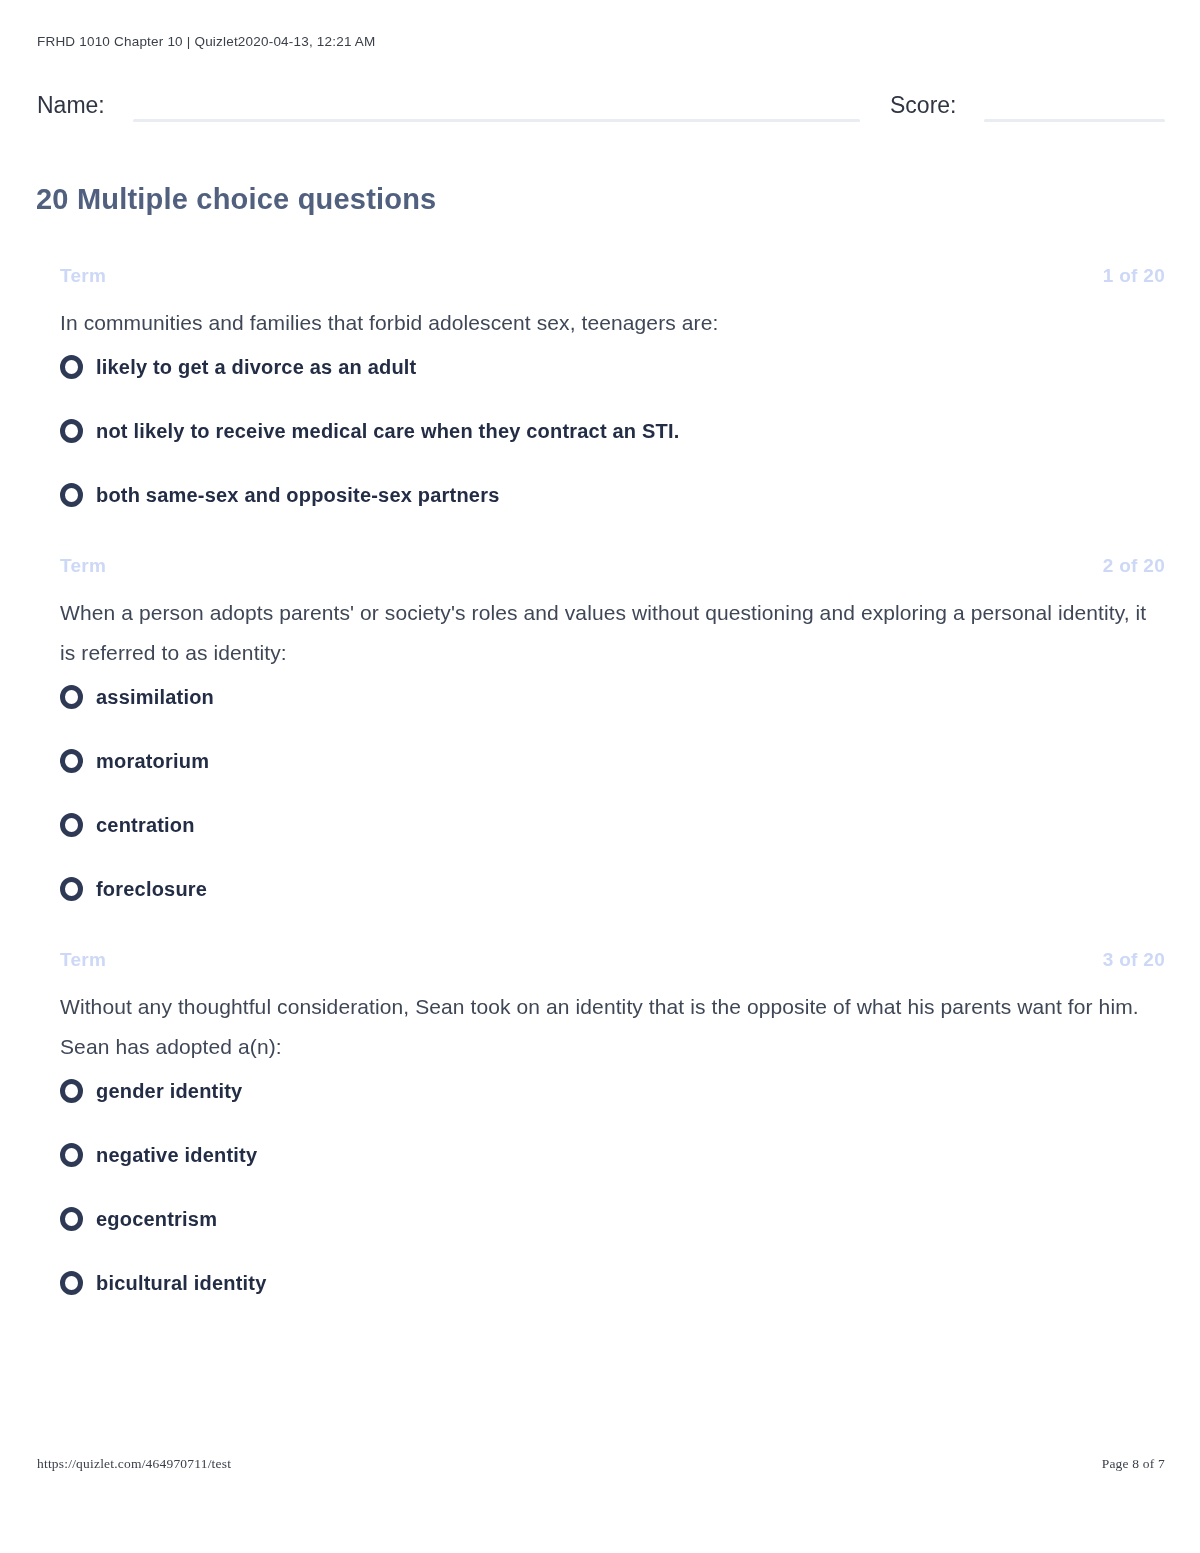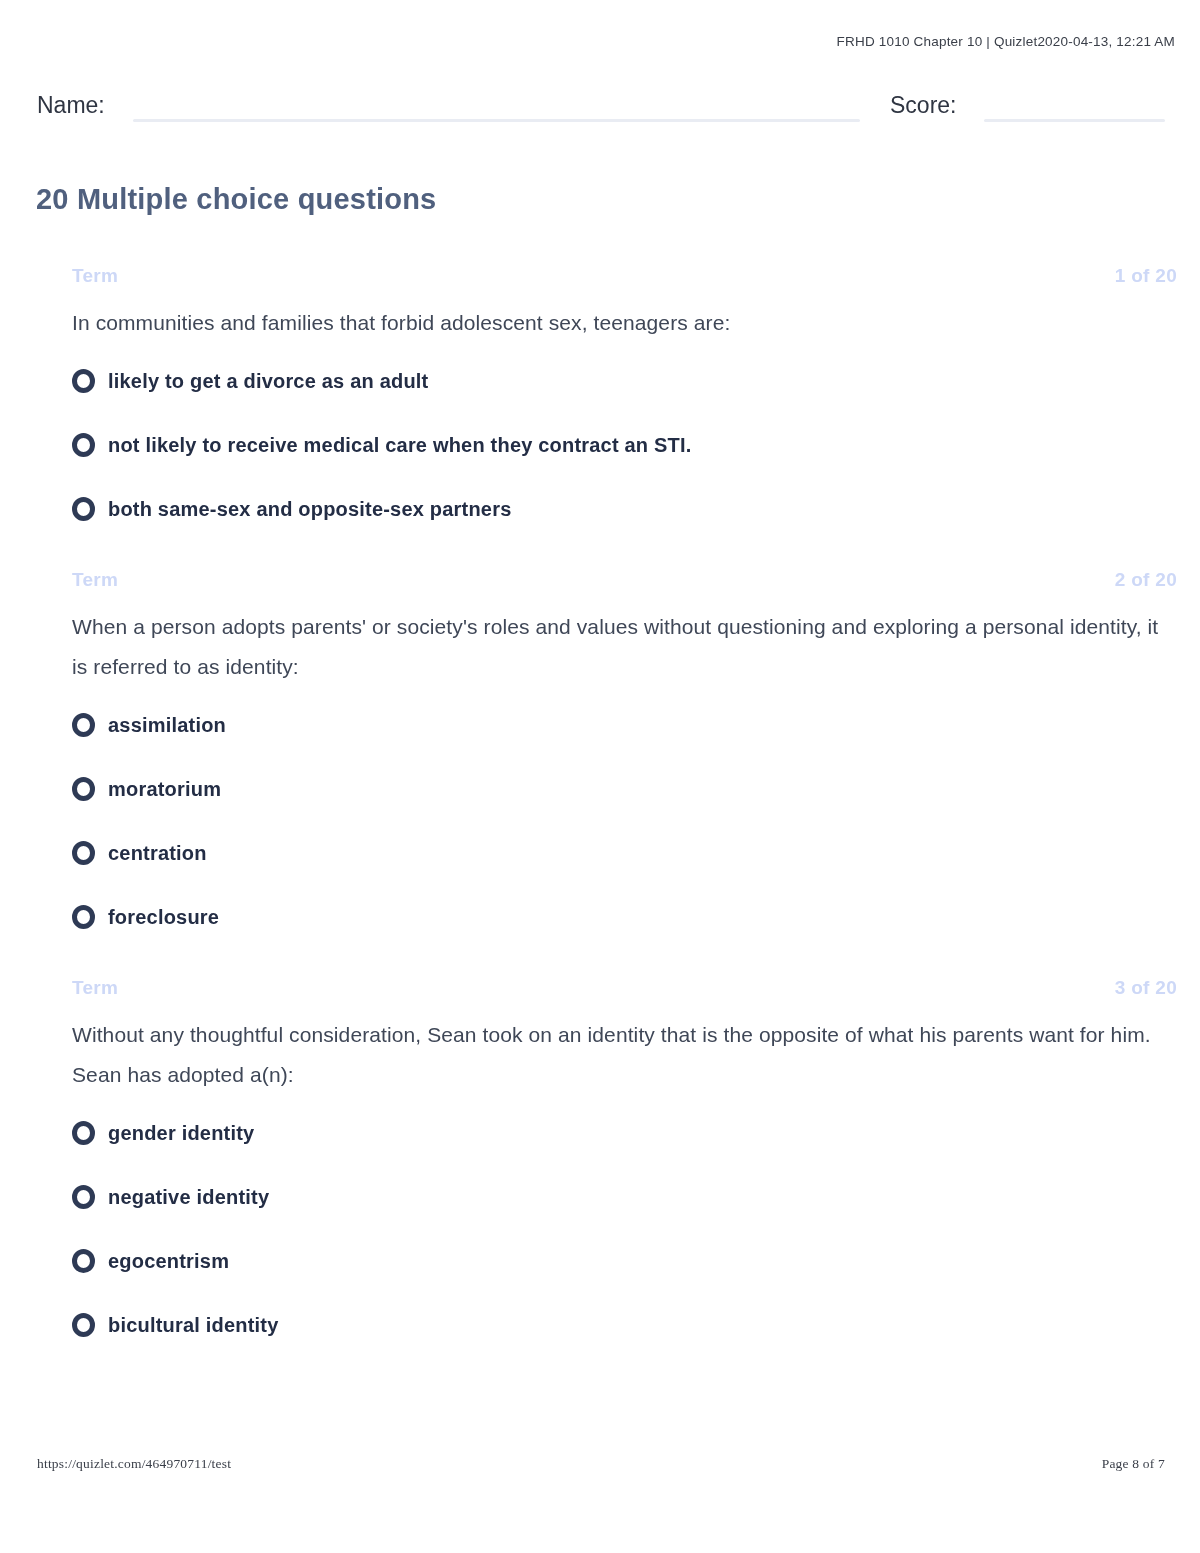--- a/index.html
+++ b/index.html
@@ -2,42 +2,42 @@
 <html><head>
 <meta charset="utf-8">
 <style>
   * { margin:0; padding:0; box-sizing:border-box; }
   html,body { width:1200px; height:1553px; background:#ffffff; overflow:hidden;
               font-family:"Liberation Sans", sans-serif; }
   .page { position:relative; width:1200px; height:1553px; background:#fff; }
 
   
   .topbar { position:absolute; top:34px; left:37px; right:25px;
-            display:flex; justify-content:flex-end;
+            display:flex; justify-content:flex-start;
             font-size:13.5px; color:#3a3f49; letter-spacing:0.2px; }
 
   
   .field-label { position:absolute; top:92px; font-size:23px; color:#2f3542; }
   .name-label  { left:37px;text-align:right; }
   .score-label { left:890px; }
   .write-line  { position:absolute; top:119px; height:3px; background:#e9ecf3; border-radius:2px; }
   .name-line   { left:133px; width:727px; }
   .score-line  { left:984px; width:181px; }
 
   
   .page-title { position:absolute; top:183px; left:36px;
                 font-size:29px; font-weight:700; color:#50607e; letter-spacing:0.2px; }
 
   
-  .questions { position:absolute; top:265px; left:72px; width:1105px; }
+  .questions { position:absolute; top:265px; left:60px; width:1105px; }
   .question  { margin-bottom:48px; }
   .q-header  { height:20px; display:flex; justify-content:space-between; align-items:flex-start;
                font-size:19px; font-weight:700; color:#cdd8f7; margin-bottom:18px; letter-spacing:0.3px; }
   .q-text    { font-size:21px; line-height:40px; color:#3f4757; letter-spacing:0.1px; }
-  .options   { margin-top:26px; }
+  .options   { margin-top:12px; }
   .option    { height:24px; display:flex; align-items:center; }
   .option + .option { margin-top:40px; }
   .radio     { width:23px; height:24px; border:5px solid #2e3a55; border-radius:50%;
                flex:0 0 auto; margin-right:13px; }
   .option-label { font-size:20px; font-weight:700; color:#232d45; letter-spacing:0.2px; }
 
   
   .footbar { position:absolute; top:1456px; left:37px; right:35px;
              display:flex; justify-content:space-between;
              font-size:13.5px; color:#3a3f49; letter-spacing:0.2px;font-family:Liberation Serif, serif; }

